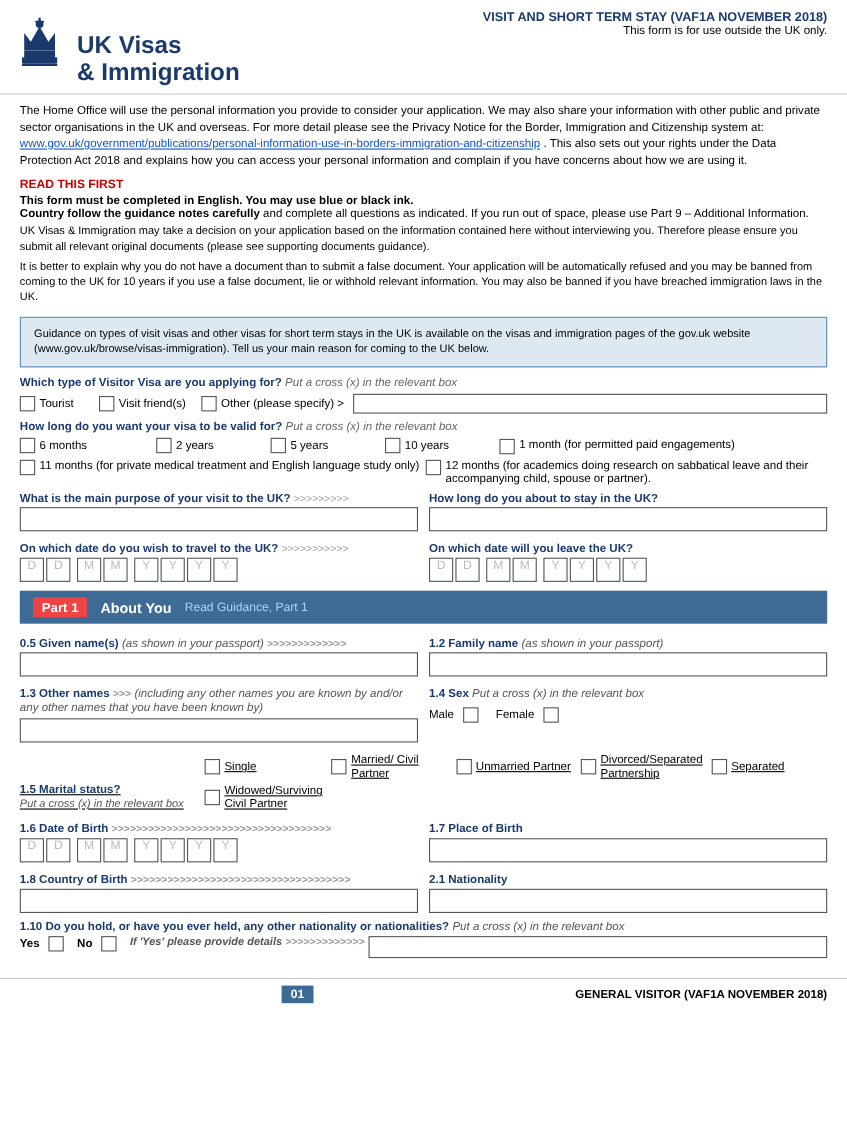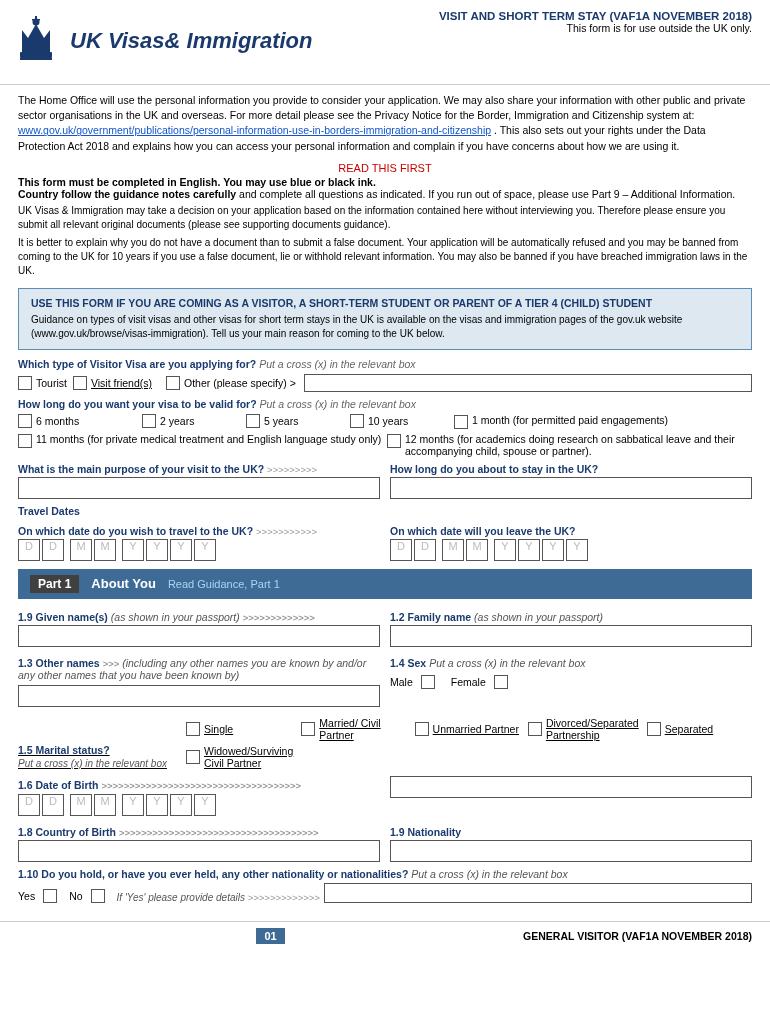--- a/index.html
+++ b/index.html
@@ -24,23 +24,23 @@
       padding: 10px 18px 6px 12px;
       border-bottom: 1px solid #ccc;
     }
     .logo-area {
       display: flex;
       align-items: flex-start;
       gap: 10px;
     }
     .logo-text {
       display: flex;
+      flex-direction: column;
       justify-content: flex-end;
       padding-top: 18px;
-      font-style: italic;
     }
     .logo-text .uk-visas {
       font-size: 22px;
       font-weight: bold;
       color: #1a3a6e;
       line-height: 1.15;
     }
     .logo-text .immigration {
       font-size: 22px;
       font-weight: bold;
@@ -67,24 +67,23 @@
       line-height: 1.45;
       margin-bottom: 8px;
       color: #000;
     }
     .intro-text a {
       color: #1155cc;
       text-decoration: underline;
     }
     .read-first {
       color: #c00;
-      font-weight: normal;
+      font-weight: bold;
       font-size: 11px;
       margin-bottom: 2px;
-      text-align: center;
     }
     .bold-instruction {
       font-weight: bold;
       font-size: 10.5px;
       margin-bottom: 0;
     }
     .normal-para {
       font-size: 10px;
       line-height: 1.4;
       margin-bottom: 4px;
@@ -206,21 +205,21 @@
     .part-header {
       background: #3d6b96;
       color: #fff;
       display: flex;
       align-items: center;
       padding: 6px 12px;
       margin: 8px 0 6px 0;
       gap: 12px;
     }
     .part-number {
-      background: #404040;
+      background: #ef4444;
       color: #fff;
       font-weight: bold;
       font-size: 12px;
       padding: 2px 8px;
     }
     .part-title {
       font-size: 13px;
       font-weight: bold;
       color: #fff;
     }
@@ -358,34 +357,33 @@
 
     <div class="read-first">READ THIS FIRST</div>
     <div class="bold-instruction">This form must be completed in English. You may use blue or black ink.</div>
     <div style="font-size:10.5px; margin-bottom:4px;">
       <strong>Country follow the guidance notes carefully</strong><span> and complete all questions as indicated. If you run out of space, please use Part 9 – Additional Information.</span>
     </div>
     <p class="normal-para">UK Visas &amp; Immigration may take a decision on your application based on the information contained here without interviewing you. Therefore please ensure you submit all relevant original documents (please see supporting documents guidance).</p>
     <p class="normal-para">It is better to explain why you do not have a document than to submit a false document. Your application will be automatically refused and you may be banned from coming to the UK for 10 years if you use a false document, lie or withhold relevant information. You may also be banned if you have breached immigration laws in the UK.</p>
 
     <div class="info-box">
-      <div class="info-title">USE THIS FORM IF YOU ARE COMING AS A VISITOR, A SHORT-TERM STUDENT OR PARENT OF A TIER 4 (CHILD) STUDENT</div>
       <div class="info-body">Guidance on types of visit visas and other visas for short term stays in the UK is available on the visas and immigration pages of the gov.uk website (www.gov.uk/browse/visas-immigration). Tell us your main reason for coming to the UK below.</div>
     </div>
 
     <div class="form-question">
       <span>Which type of Visitor Visa are you applying for?</span>
       <span class="italic-hint"> <span>Put a cross (x) in the relevant box</span></span>
     </div>
     <div class="checkbox-row">
       <div class="checkbox-item">
         <div class="checkbox-box"></div>
         <span>Tourist</span>
       </div>
-      <div class="checkbox-item" style="margin-left:0;text-decoration:underline;">
+      <div class="checkbox-item" style="margin-left:17px;">
         <div class="checkbox-box"></div>
         <span>Visit friend(s)</span>
       </div>
       <div class="checkbox-item other-specify" style="margin-left:8px; flex:1;">
         <div class="checkbox-box"></div>
         <span>Other (please specify) &gt;</span>
         <input type="text" class="other-specify-input" style="flex: 1 1 0%; border: 1px solid rgb(85, 85, 85); height: 18px; margin-left: 4px;">
       </div>
     </div>
 
@@ -433,21 +431,20 @@
           <span style="font-weight:normal; color:#999; font-size:9.5px;"> &gt;&gt;&gt;&gt;&gt;&gt;&gt;&gt;&gt;</span>
         </div>
         <div class="form-input-box"></div>
       </div>
       <div>
         <div class="form-label">How long do you about to stay in the UK?</div>
         <div class="form-input-box"></div>
       </div>
     </div>
 
-    <div class="travel-dates-title">Travel Dates</div>
     <div class="two-col-dates">
       <div>
         <div class="section-label">
           <span>On which date do you wish to travel to the UK?</span>
           <span style="font-weight:normal; color:#999; font-size:9.5px;"> &gt;&gt;&gt;&gt;&gt;&gt;&gt;&gt;&gt;&gt;&gt;</span>
         </div>
         <div class="date-row">
           <div class="date-cell">
               <div class="date-box">D</div>
             </div>
@@ -511,21 +508,21 @@
 
     <div class="part-header">
       <span class="part-number">Part 1</span>
       <span class="part-title">About You</span>
       <span class="part-guidance">Read Guidance, Part 1</span>
     </div>
 
     <div class="two-col">
       <div>
         <div class="section-label">
-          <span>1.9  Given name(s)</span>
+          <span>0.5  Given name(s)</span>
           <span class="italic-hint"> <span>(as shown in your passport)</span></span>
           <span style="color:#999; font-size:9.5px;"> &gt;&gt;&gt;&gt;&gt;&gt;&gt;&gt;&gt;&gt;&gt;&gt;&gt;</span>
         </div>
         <div class="form-input-box"></div>
       </div>
       <div>
         <div class="section-label">
           <span>1.2  Family name</span>
           <span class="italic-hint"> <span>(as shown in your passport)</span></span>
         </div>
@@ -626,44 +623,45 @@
             </div>
           <div class="date-cell">
               <div class="date-box">Y</div>
             </div>
           <div class="date-cell">
               <div class="date-box">Y</div>
             </div>
         </div>
       </div>
       <div>
+        <div class="section-label">1.7  Place of Birth</div>
         <div class="form-input-box" style="margin-top:3px;"></div>
       </div>
     </div>
 
     <div class="two-col">
       <div>
         <div class="section-label">
           <span>1.8  Country of Birth</span>
           <span style="color:#999; font-size:9.5px;"> &gt;&gt;&gt;&gt;&gt;&gt;&gt;&gt;&gt;&gt;&gt;&gt;&gt;&gt;&gt;&gt;&gt;&gt;&gt;&gt;&gt;&gt;&gt;&gt;&gt;&gt;&gt;&gt;&gt;&gt;&gt;&gt;&gt;&gt;&gt;&gt;</span>
         </div>
         <div class="form-input-box"></div>
       </div>
       <div>
-        <div class="section-label">1.9  Nationality</div>
+        <div class="section-label">2.1  Nationality</div>
         <div class="form-input-box"></div>
       </div>
     </div>
 
     <div style="margin-top:6px;">
       <div class="section-label">
         <span>1.10  Do you hold, or have you ever held, any other nationality or nationalities?</span>
         <span class="italic-hint"> <span>Put a cross (x) in the relevant box</span></span>
       </div>
-      <div style="display:flex; align-items:flex-end; gap:4px; margin-top:3px; flex-wrap:wrap;">
+      <div style="display:flex; align-items:flex-start; gap:4px; margin-top:3px; flex-wrap:wrap;font-weight:bold;">
         <div class="yesno-item">
           <span>Yes</span>
           <div class="checkbox-box" style="margin-left:4px;"></div>
         </div>
         <div class="yesno-item" style="margin-left:8px;">
           <span>No</span>
           <div class="checkbox-box" style="margin-left:4px;"></div>
         </div>
         <span class="if-yes" style="margin-left:8px;">
           <span>If 'Yes' please provide details</span>

